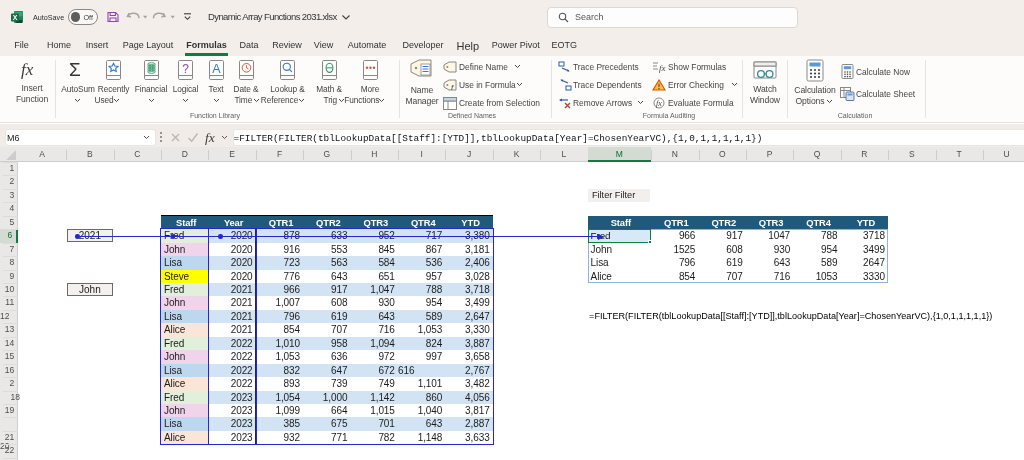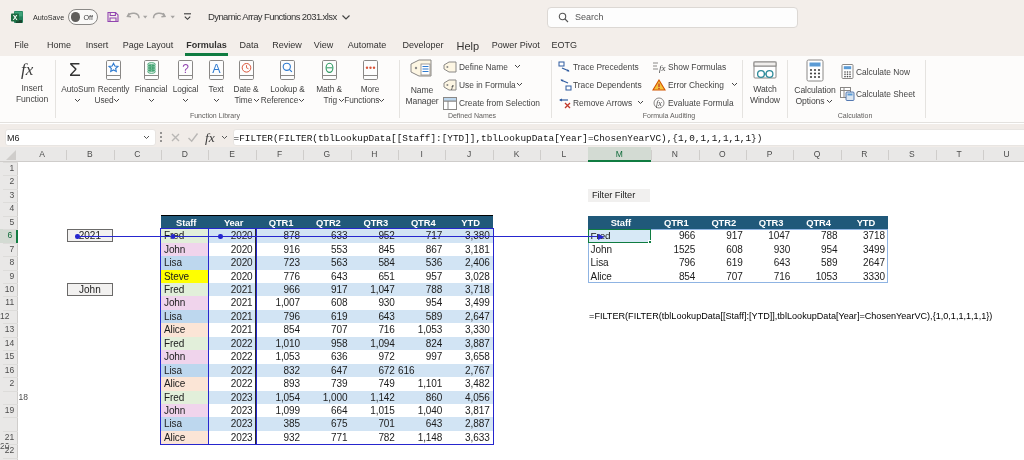--- a/index.html
+++ b/index.html
@@ -399,21 +399,21 @@
 <div class="ab" style="left:0;top:323.3px;width:18.2px;height:13.45px;background:transparent;font-size:8.5px;color:#4d4d4d;text-align:right;padding-right:4px;line-height:13.45px">13</div>
 <div class="ab" style="left:3px;top:323.3px;width:15.2px;height:1px;background:#dddcda"></div>
 <div class="ab" style="left:0;top:336.7px;width:18.2px;height:13.45px;background:transparent;font-size:8.5px;color:#4d4d4d;text-align:right;padding-right:4px;line-height:13.45px">14</div>
 <div class="ab" style="left:3px;top:336.7px;width:15.2px;height:1px;background:#dddcda"></div>
 <div class="ab" style="left:0;top:350.2px;width:18.2px;height:13.45px;background:transparent;font-size:8.5px;color:#4d4d4d;text-align:right;padding-right:4px;line-height:13.45px">15</div>
 <div class="ab" style="left:3px;top:350.2px;width:15.2px;height:1px;background:#dddcda"></div>
 <div class="ab" style="left:0;top:363.6px;width:18.2px;height:13.45px;background:transparent;font-size:8.5px;color:#4d4d4d;text-align:right;padding-right:4px;line-height:13.45px">16</div>
 <div class="ab" style="left:3px;top:363.6px;width:15.2px;height:1px;background:#dddcda"></div>
 <div class="ab" style="left:0;top:377.1px;width:18.2px;height:13.45px;background:transparent;font-size:8.5px;color:#4d4d4d;text-align:right;padding-right:4px;line-height:13.45px">2</div>
 <div class="ab" style="left:3px;top:377.1px;width:15.2px;height:1px;background:#dddcda"></div>
-<div class="ab" style="left:8px;top:390.5px;width:24px;height:13.45px;background:transparent;font-size:8.5px;color:#4d4d4d;text-align:right;padding-right:4px;line-height:13.45px">18</div>
+<div class="ab" style="left:0;top:390.5px;width:24px;height:13.45px;background:transparent;font-size:8.5px;color:#4d4d4d;text-align:right;padding-right:4px;line-height:13.45px">18</div>
 <div class="ab" style="left:3px;top:390.5px;width:15.2px;height:1px;background:#dddcda"></div>
 <div class="ab" style="left:0;top:404.0px;width:18.2px;height:13.45px;background:transparent;font-size:8.5px;color:#4d4d4d;text-align:right;padding-right:4px;line-height:13.45px">19</div>
 <div class="ab" style="left:3px;top:404.0px;width:15.2px;height:1px;background:#dddcda"></div>
 <div class="ab" style="left:0;top:440px;width:18.2px;height:13.45px;background:transparent;font-size:8.5px;color:#4d4d4d;text-align:right;padding-right:20px;line-height:13.45px">20</div>
 <div class="ab" style="left:3px;top:417.4px;width:15.2px;height:1px;background:#dddcda"></div>
 <div class="ab" style="left:0;top:430.9px;width:18.2px;height:13.45px;background:transparent;font-size:8.5px;color:#4d4d4d;text-align:right;padding-right:4px;line-height:13.45px">21</div>
 <div class="ab" style="left:3px;top:430.9px;width:15.2px;height:1px;background:#dddcda"></div>
 <div class="ab" style="left:0;top:444.3px;width:18.2px;height:13.45px;background:transparent;font-size:8.5px;color:#4d4d4d;text-align:right;padding-right:4px;line-height:13.45px">22</div>
 <div class="ab" style="left:3px;top:444.3px;width:15.2px;height:1px;background:#dddcda"></div>
 <div class="ab" style="left:0;top:457.8px;width:18.2px;height:13.45px;background:transparent;font-size:8.5px;color:#4d4d4d;text-align:right;padding-right:4px;line-height:13.45px">23</div>

